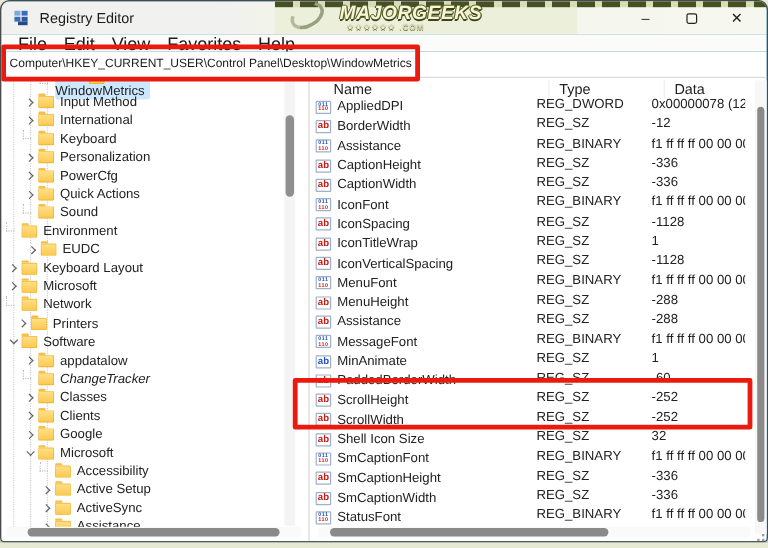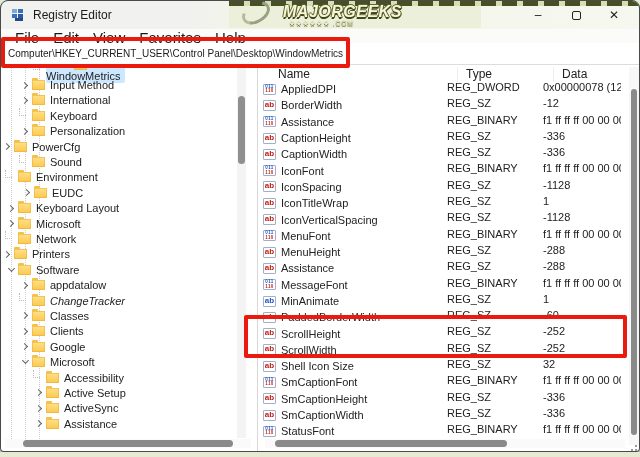--- a/index.html
+++ b/index.html
@@ -189,29 +189,36 @@
               <span class="folder"></span>
               <span>Keyboard</span>
             </div>
             <div class="trow" style="padding-left: 18px;">
               <span class="chev-box">
                 <span class="chev-r"></span>
               </span>
               <span class="folder"></span>
               <span>Personalization</span>
             </div>
-            <div class="trow" style="">
+            <div class="trow" style="padding-left: 18px;">
               <span class="chev-box">
                 <span class="chev-r"></span>
               </span>
               <span class="folder"></span>
               <span>PowerCfg</span>
             </div>
             <div class="trow" style="padding-left: 18px;">
               <span class="chev-box">
+                <span class="chev-r"></span>
+              </span>
+              <span class="folder"></span>
+              <span>Quick Actions</span>
+            </div>
+            <div class="trow" style="padding-left: 18px;">
+              <span class="chev-box">
                 <span class="conn"></span>
               </span>
               <span class="folder"></span>
               <span>Sound</span>
             </div>
             <div class="trow" style="padding-left: 4px;">
               <span class="chev-box">
                 <span class="conn"></span>
               </span>
               <span class="folder"></span>
@@ -238,21 +245,21 @@
               <span class="folder"></span>
               <span>Microsoft</span>
             </div>
             <div class="trow" style="padding-left: 4px;">
               <span class="chev-box">
                 <span class="conn"></span>
               </span>
               <span class="folder"></span>
               <span>Network</span>
             </div>
-            <div class="trow" style="padding-left: 0;">
+            <div class="trow" style="padding-left: 12px;">
               <span class="chev-box">
                 <span class="chev-r"></span>
               </span>
               <span class="folder"></span>
               <span>Printers</span>
             </div>
             <div class="trow" style="padding-left: 4px;">
               <span class="chev-box">
                 <span class="chev-d"></span>
               </span>

